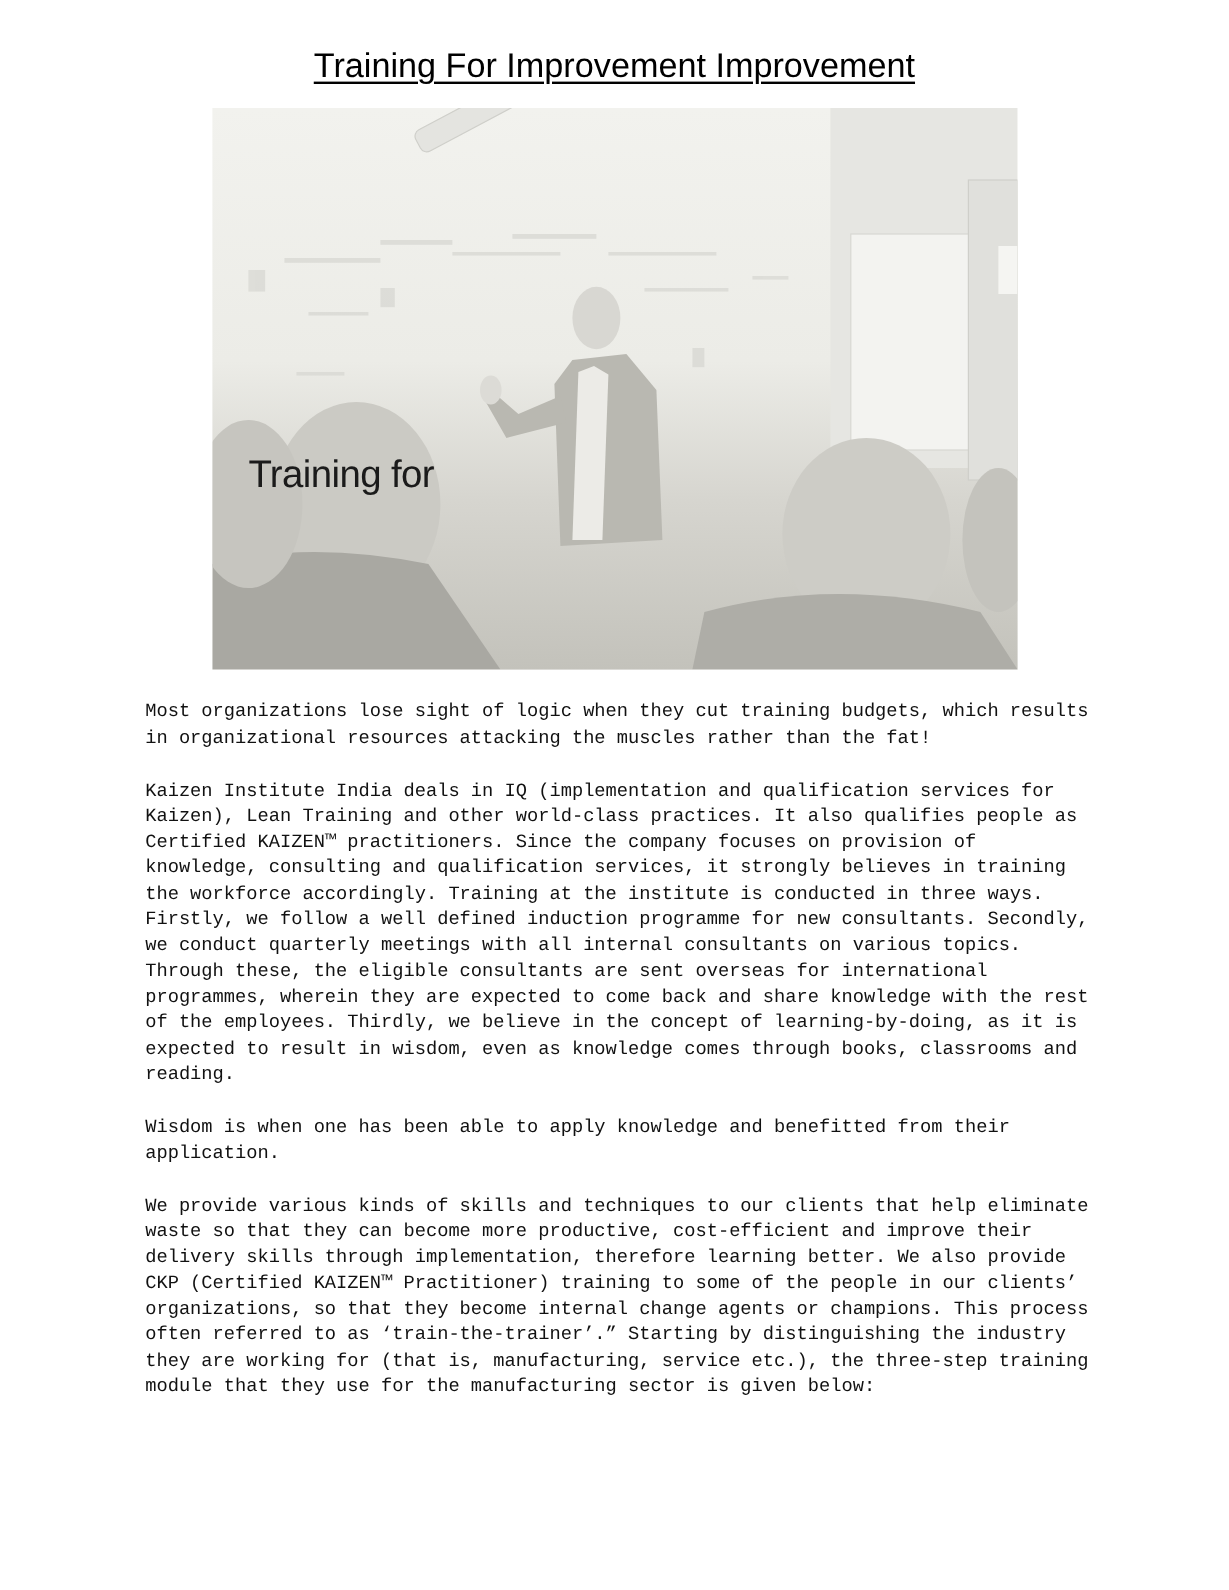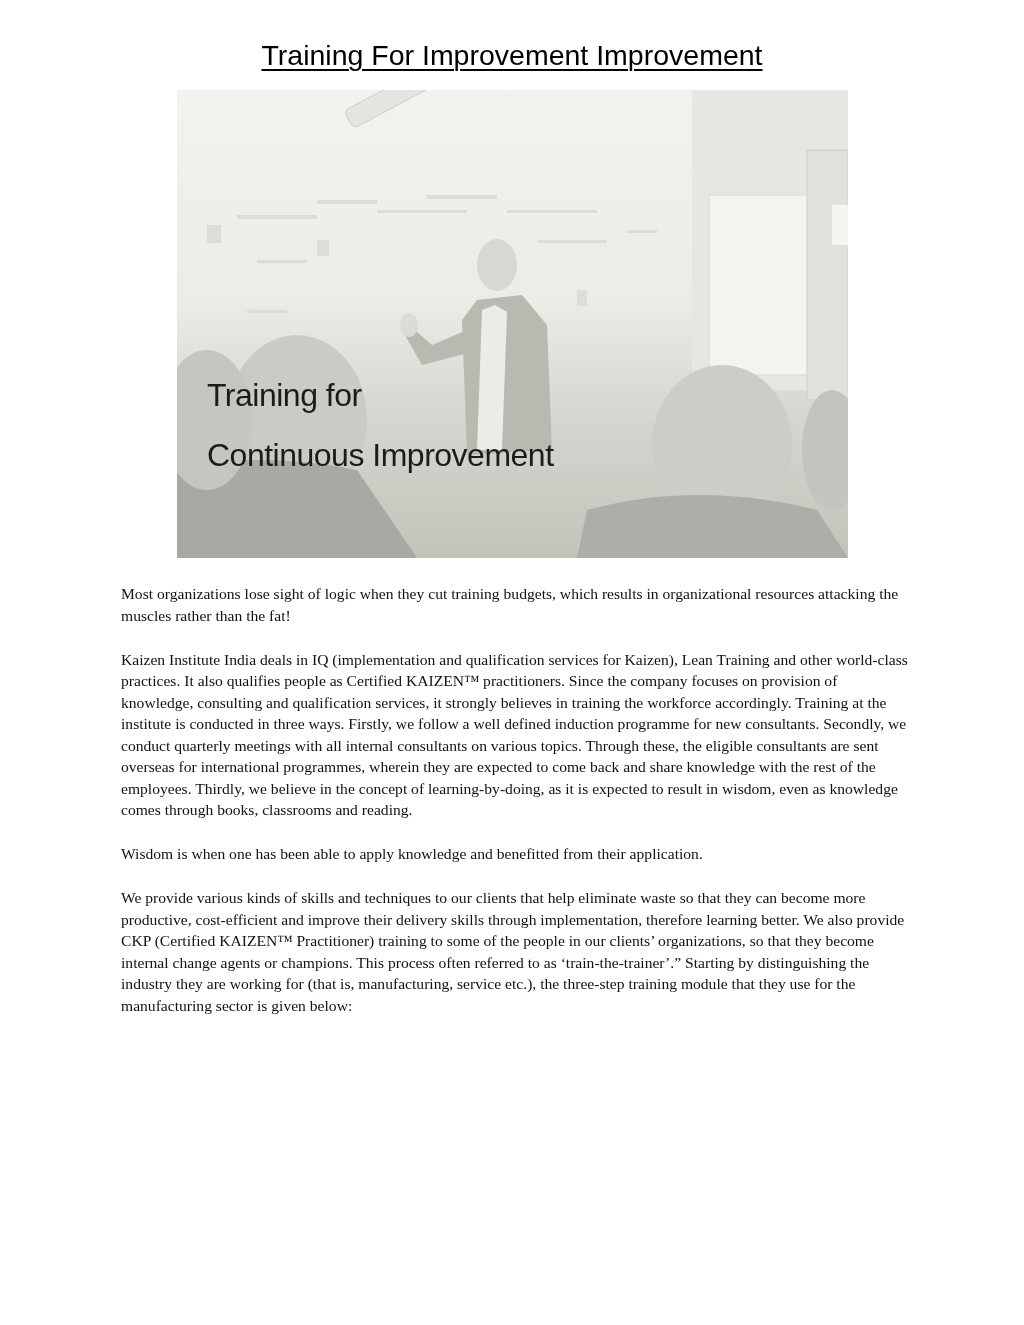--- a/index.html
+++ b/index.html
@@ -51,21 +51,21 @@
       color: #1b1b1b;
       letter-spacing: -0.5px;
     }
     .hero-caption.l1 { top: 287px; font-size: 32px; left: 30px; }
     .hero-caption.l2 { top: 347px; font-size: 32px; left: 30px; }
     .body-text {
       position: absolute;
       left: 121px;
       top: 583px;
       width: 790px;
-      font-family: Liberation Serif, serif;
+      font-family: Liberation Mono, monospace;
       font-size: 15.6px;
       line-height: 21.5px;
       color: #111;
     }
     .body-text p {
       margin: 0 0 22.5px 0;
       white-space: normal;
     }
   </style>
 </head>
@@ -105,21 +105,20 @@
     <ellipse cx="232" cy="235" rx="9" ry="12" fill="#dcdbd6"></ellipse>
 
     <ellipse cx="120" cy="330" rx="70" ry="85" fill="#cbcac4"></ellipse>
     <path d="M0 380 Q80 360 180 380 L240 468 L0 468 Z" fill="#a9a8a2"></path>
     <ellipse cx="545" cy="355" rx="70" ry="80" fill="#cdccc6"></ellipse>
     <path d="M410 420 Q520 390 640 420 L671 468 L400 468 Z" fill="#aeada7"></path>
     <ellipse cx="30" cy="330" rx="45" ry="70" fill="#c6c5bf"></ellipse>
     <ellipse cx="655" cy="360" rx="30" ry="60" fill="#c4c3bd"></ellipse>
   </svg>
   <div class="hero-caption l1">Training for</div>
-  <div class="hero-caption l2">Continuous Improvement</div>
 </div>
 
 <div class="body-text">
   <p>Most organizations lose sight of logic when they cut training budgets, which results in organizational resources attacking the muscles rather than the fat!</p>
   <p>Kaizen Institute India deals in IQ (implementation and qualification services for Kaizen), Lean Training and other world-class practices. It also qualifies people as Certified KAIZEN™ practitioners. Since the company focuses on provision of knowledge, consulting and qualification services, it strongly believes in training the workforce accordingly. Training at the institute is conducted in three ways. Firstly, we follow a well defined induction programme for new consultants. Secondly, we conduct quarterly meetings with all internal consultants on various topics. Through these, the eligible consultants are sent overseas for international programmes, wherein they are expected to come back and share knowledge with the rest of the employees. Thirdly, we believe in the concept of learning-by-doing, as it is expected to result in wisdom, even as knowledge comes through books, classrooms and reading.</p>
   <p>Wisdom is when one has been able to apply knowledge and benefitted from their application.</p>
   <p>We provide various kinds of skills and techniques to our clients that help eliminate waste so that they can become more productive, cost-efficient and improve their delivery skills through implementation, therefore learning better. We also provide CKP (Certified KAIZEN™ Practitioner) training to some of the people in our clients’ organizations, so that they become internal change agents or champions. This process often referred to as ‘train-the-trainer’.” Starting by distinguishing the industry they are working for (that is, manufacturing, service etc.), the three-step training module that they use for the manufacturing sector is given below:</p>
 </div>
 
 </body></html>

